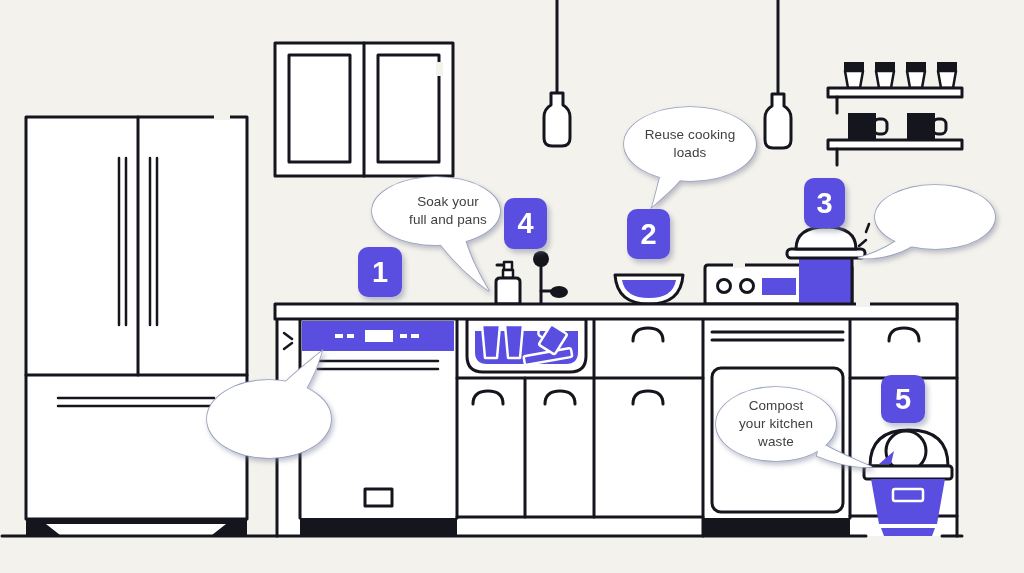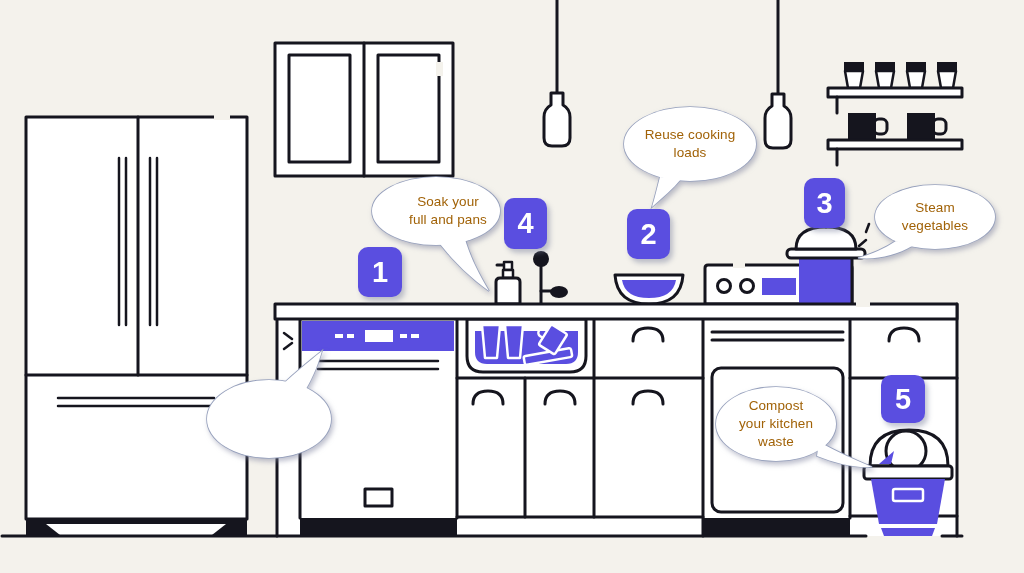--- a/index.html
+++ b/index.html
@@ -33,21 +33,21 @@
     position:absolute;background:var(--accent);border-radius:10px;
     display:flex;align-items:center;justify-content:center;
     color:#ffffff;font-weight:bold;font-size:29px;
     box-shadow:3px 4px 5px rgba(120,126,155,.45);
     user-select:none;
   }
   
   .bubble-text{
     position:absolute;display:flex;flex-direction:column;
     align-items:center;justify-content:center;text-align:center;
-    font-size:13.5px;line-height:18px;color:#a16207;letter-spacing:.1px;
+    font-size:13.5px;line-height:18px;color:#404040;letter-spacing:.1px;
   }
   .bubble-text span{display:block;white-space:nowrap;}
 </style>
 </head>
 <body>
 
 <div class="stage">
 
   <svg width="1024" height="573" viewBox="0 0 1024 573">
 
@@ -268,24 +268,20 @@
       <span>4</span>
     </div>
   <div class="badge" style="left:881px;top:375px;width:44px;height:48px">
       <span>5</span>
     </div>
 
   <div class="bubble-text" style="left:624px;top:125px;width:132px;height:38px">
     <span>Reuse cooking</span>
     <span>loads</span>
   </div>
-  <div class="bubble-text" style="left:875px;top:198px;width:120px;height:38px">
-    <span>Steam</span>
-    <span>vegetables</span>
-  </div>
   <div class="bubble-text" style="left:384px;top:192px;width:128px;height:38px">
     <span>Soak your</span>
     <span>full and pans</span>
   </div>
   <div class="bubble-text" style="left:716px;top:396px;width:120px;height:56px">
     <span>Compost</span>
     <span>your kitchen</span>
     <span>waste</span>
   </div>
 

